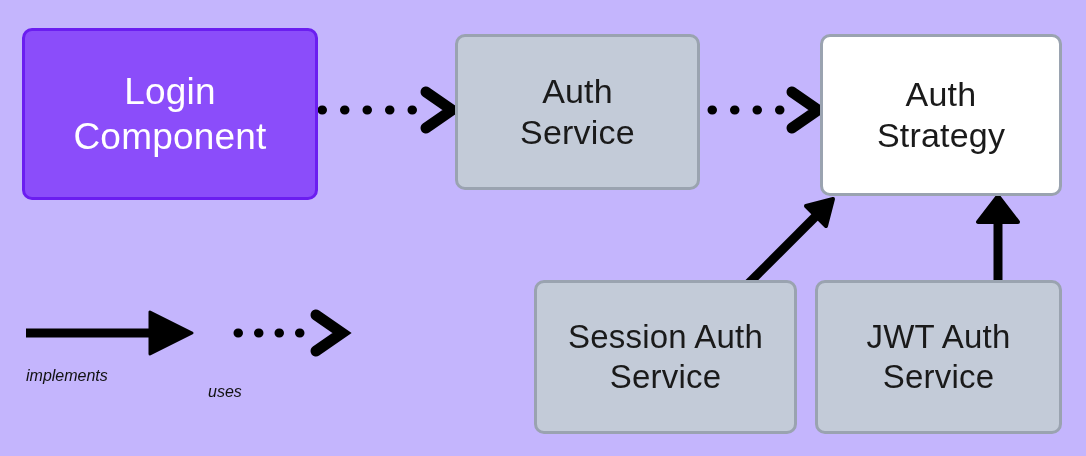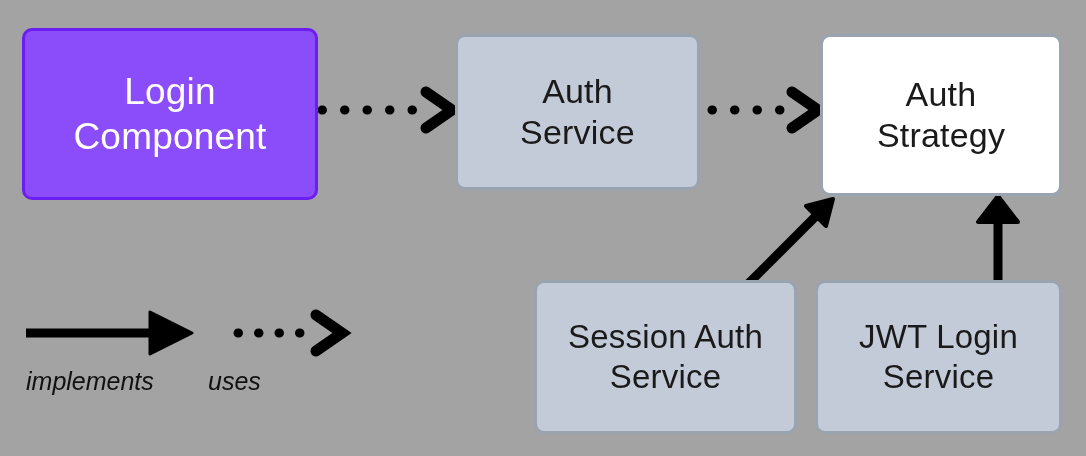--- a/index.html
+++ b/index.html
@@ -8,21 +8,21 @@
     padding: 0;
     background: #ffffff;
   }
   body {
     font-family: "Liberation Sans", sans-serif;
   }
   #canvas {
     position: relative;
     width: 1086px;
     height: 456px;
-    background: #a3a3a3;
+    background: #c4b5fd;
     overflow: hidden;
   }
   #edges {
     position: absolute;
     left: 0;
     top: 0;
     width: 1086px;
     height: 456px;
     pointer-events: none;
   }
@@ -96,26 +96,26 @@
     position: absolute;
     left: 22px;
     top: 305px;
     width: 330px;
     height: 110px;
     z-index: 3;
   }
   .legend-label {
     position: absolute;
     font-style: italic;
-    font-size: 25px;
+    font-size: 16px;
     color: #111111;
     white-space: nowrap;
   }
   .legend-label-implements { left: 4px;   top: 62px; }
-  .legend-label-uses       { left: 186px; top: 62px; }
+  .legend-label-uses       { left: 186px; top: 78px; }
 </style>
 </head>
 <body>
 
 <div id="canvas">
 
   <svg id="edges" viewBox="0 0 1086 456" width="1086" height="456" xmlns="http://www.w3.org/2000/svg">
 
     <g>
       <line x1="322" y1="110" x2="430" y2="110" stroke="#000000" stroke-width="9" stroke-linecap="round" stroke-dasharray="0.5 22"></line>
@@ -152,21 +152,21 @@
     <span>Auth
 Strategy</span>
   </div>
 
   <div class="node node-session">
     <span>Session Auth
 Service</span>
   </div>
 
   <div class="node node-jwt">
-    <span>JWT Login
+    <span>JWT Auth
 Service</span>
   </div>
 
   <div class="legend">
     <svg width="330" height="60" viewBox="0 0 330 60" xmlns="http://www.w3.org/2000/svg">
       <g>
         <line x1="4" y1="28" x2="128" y2="28" stroke="#000000" stroke-width="9" stroke-linecap="butt"></line>
         <path d="M 170 28 L 128 7 L 128 49 Z" fill="#000000" stroke="#000000" stroke-width="3" stroke-linejoin="round"></path>
       </g>
       <g>

